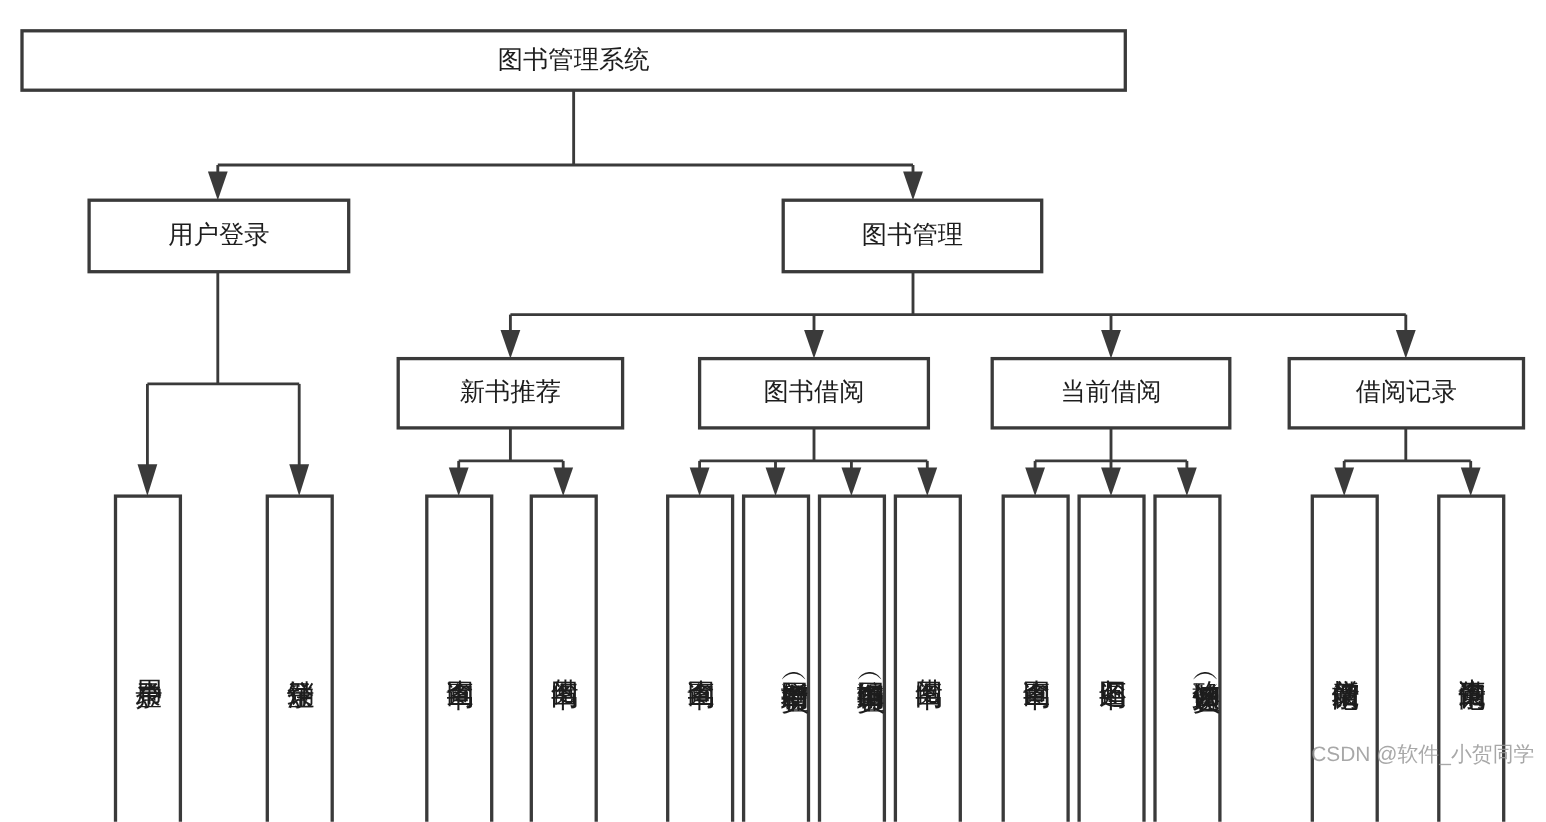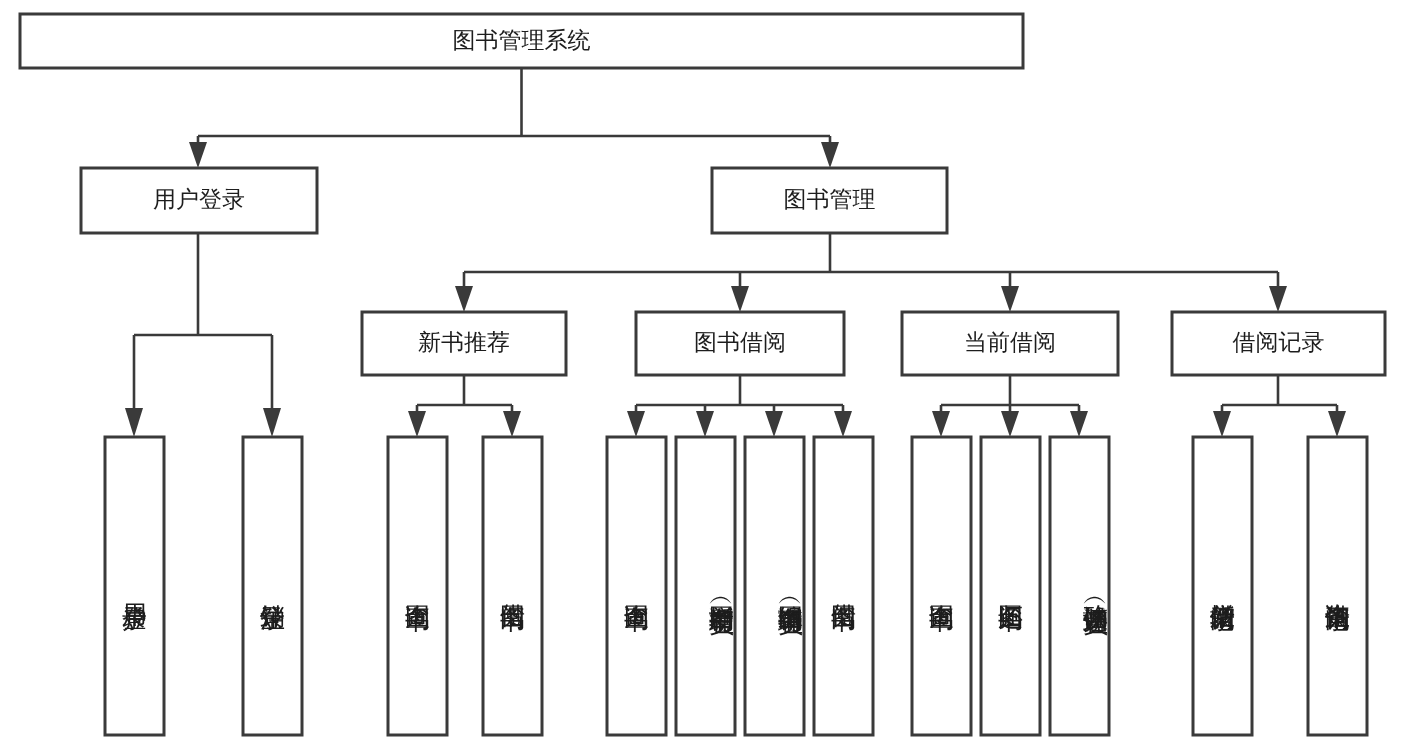--- a/index.html
+++ b/index.html
@@ -10,21 +10,21 @@
   body {
     width: 1405px;
     height: 747px;
     font-family: "Liberation Sans", "DejaVu Sans", sans-serif;
     overflow: hidden;
     position: relative;
   }
   #diagram-root {
     position: absolute;
     left: 0;
-    top: 0;
+    top: 14px;
     width: 1405px;
     height: 691px;
   }
   svg.flow {
     display: block;
     width: 1405px;
     height: 747px;
   }
   .box-rect {
     fill: #ffffff;
@@ -224,14 +224,15 @@
   <div class="node-label-v" style="left:745px; top:443px; width:59px; height:292px; display:flex; align-items:flex-start; justify-content:center;">编辑图书（管理员）</div>
   <div class="node-label-v" style="left:814px; top:437px; width:59px; height:298px; display:flex; align-items:center; justify-content:center;">借阅图书</div>
 
   <div class="node-label-v" style="left:912px; top:437px; width:59px; height:298px; display:flex; align-items:center; justify-content:center;">查询图书</div>
   <div class="node-label-v" style="left:981px; top:437px; width:59px; height:298px; display:flex; align-items:center; justify-content:center;">归还图书</div>
   <div class="node-label-v" style="left:1050px; top:443px; width:59px; height:292px; display:flex; align-items:flex-start; justify-content:center;">确认归还（管理员）</div>
 
   <div class="node-label-v" style="left:1193px; top:437px; width:59px; height:298px; display:flex; align-items:center; justify-content:center;">新增借阅记录</div>
   <div class="node-label-v" style="left:1308px; top:437px; width:59px; height:298px; display:flex; align-items:center; justify-content:center;">查询借阅记录</div>
 
+  <div class="watermark">CSDN @软件_小贺同学</div>
 
 </div>
 
 </body></html>

